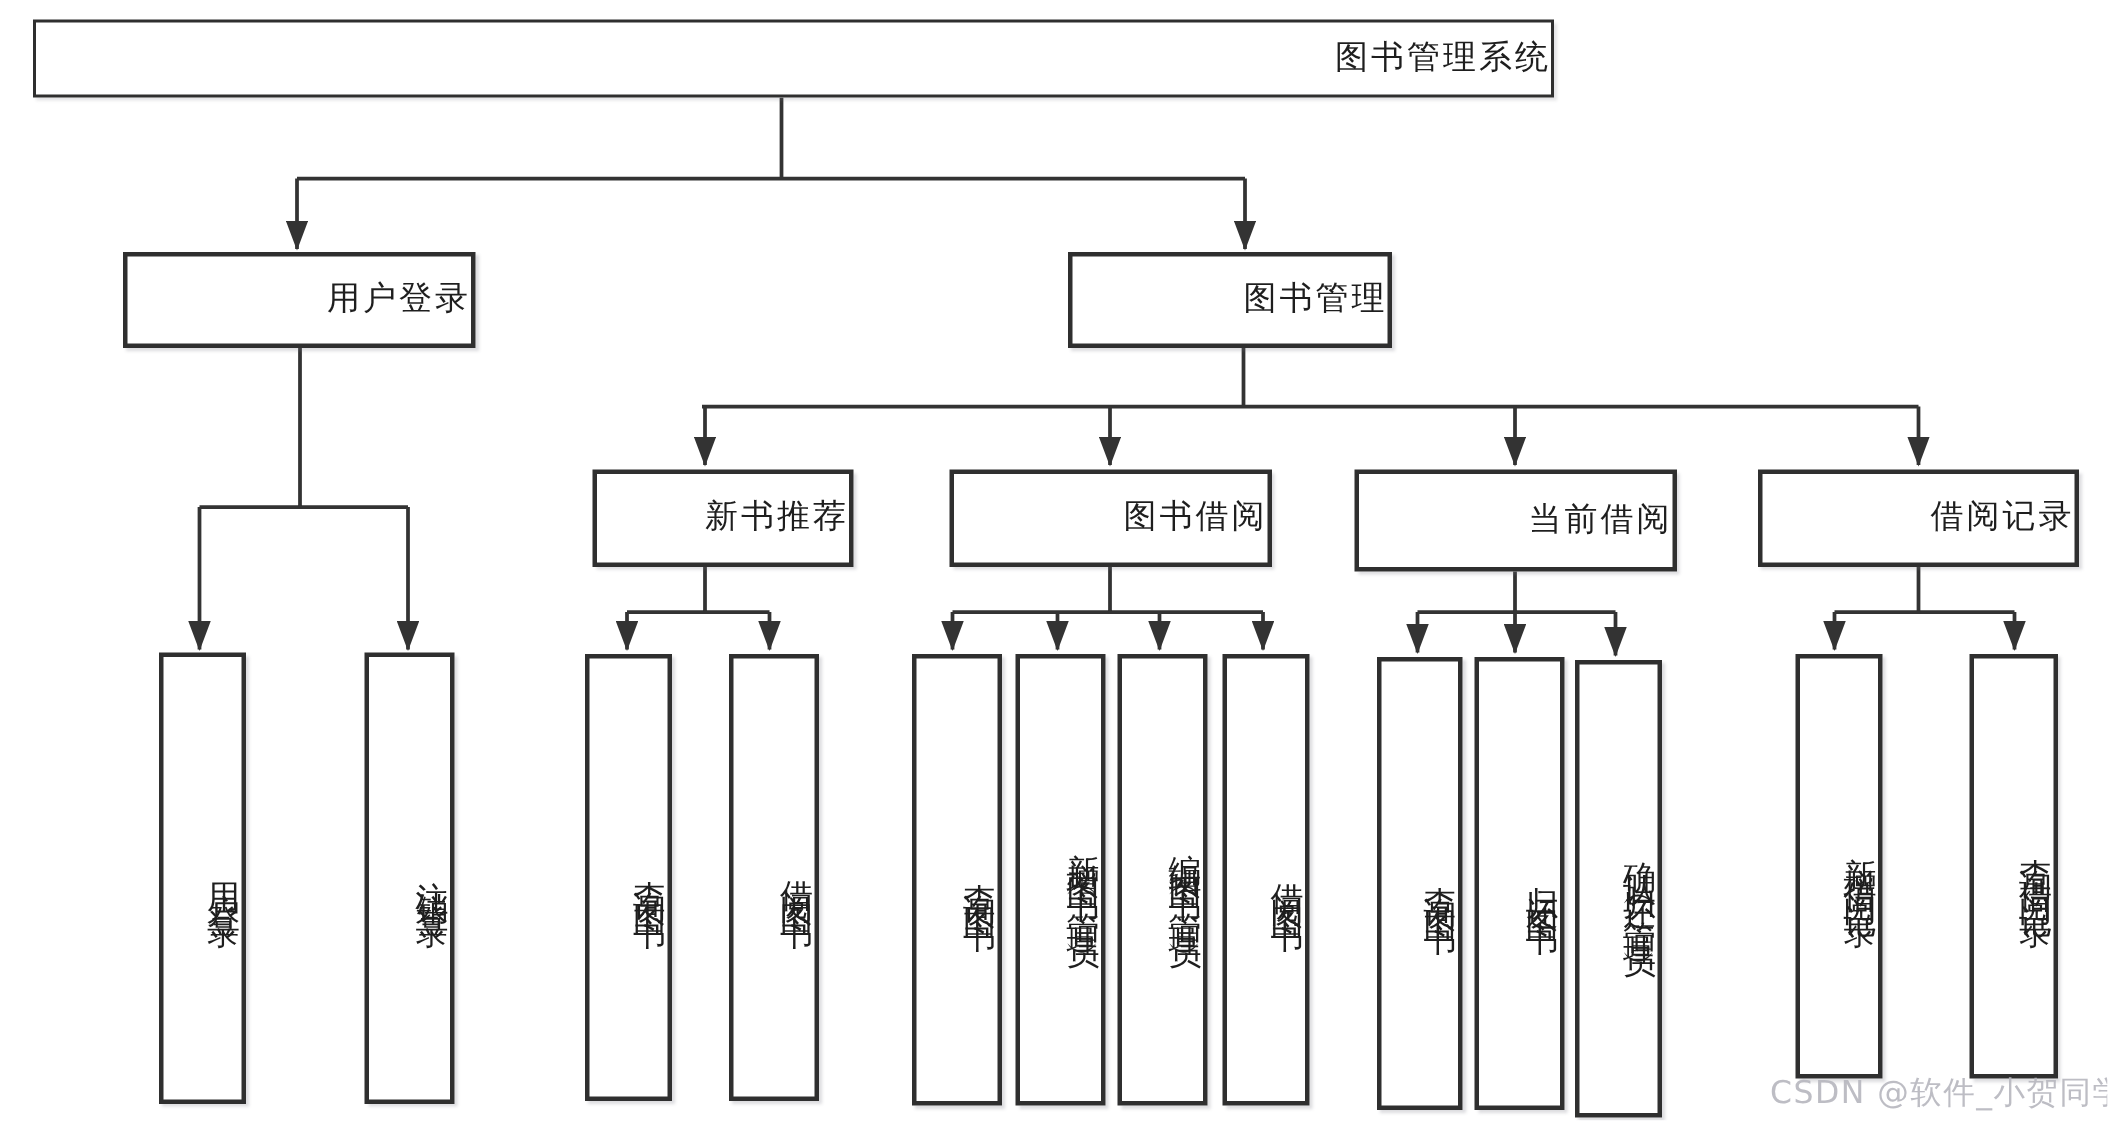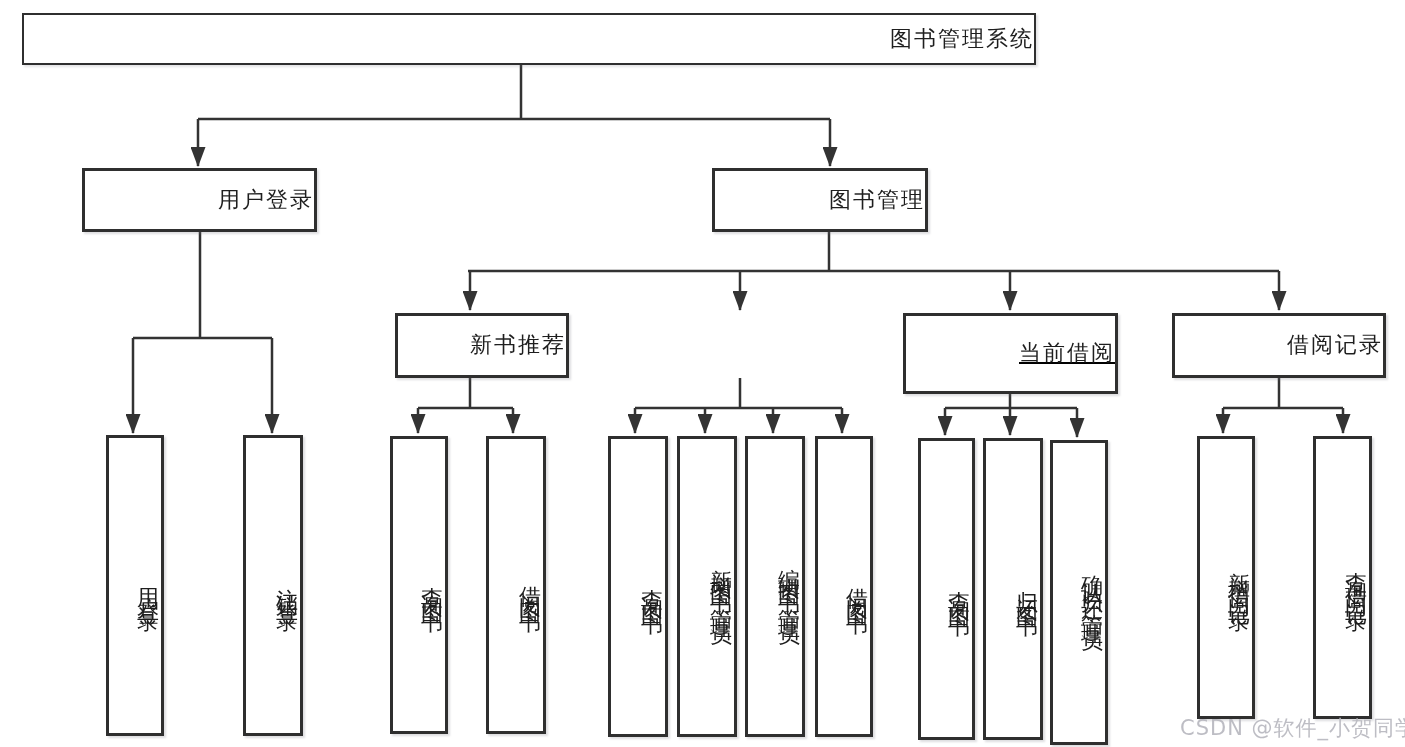--- a/index.html
+++ b/index.html
@@ -108,21 +108,24 @@
   <div class="node" style="left:82px; top:168px; width:235px; height:64px;">
     <span>用户登录</span>
   </div>
   <div class="node" style="left:712px; top:168px; width:216px; height:64px;">
     <span>图书管理</span>
   </div>
 
   <div class="node" style="left:363px; top:313px; width:174px; height:65px;margin-left:32px;">
     <span>新书推荐</span>
   </div>
-  <div class="node" style="left:903px; top:313px; width:215px; height:81px;text-decoration:underline;">
+  <div class="node" style="left:633px; top:313px; width:215px; height:65px;">
+    <span>图书借阅</span>
+  </div>
+  <div class="node" style="left:903px; top:313px; width:215px; height:68px;">
     <span>当前借阅</span>
   </div>
   <div class="node" style="left:1172px; top:313px; width:214px; height:65px;">
     <span>借阅记录</span>
   </div>
 
   <div class="node v" style="left:106px; top:435px; width:58px; height:301px;">
     <span>用户登录</span>
   </div>
   <div class="node v" style="left:243px; top:435px; width:60px; height:301px;">

